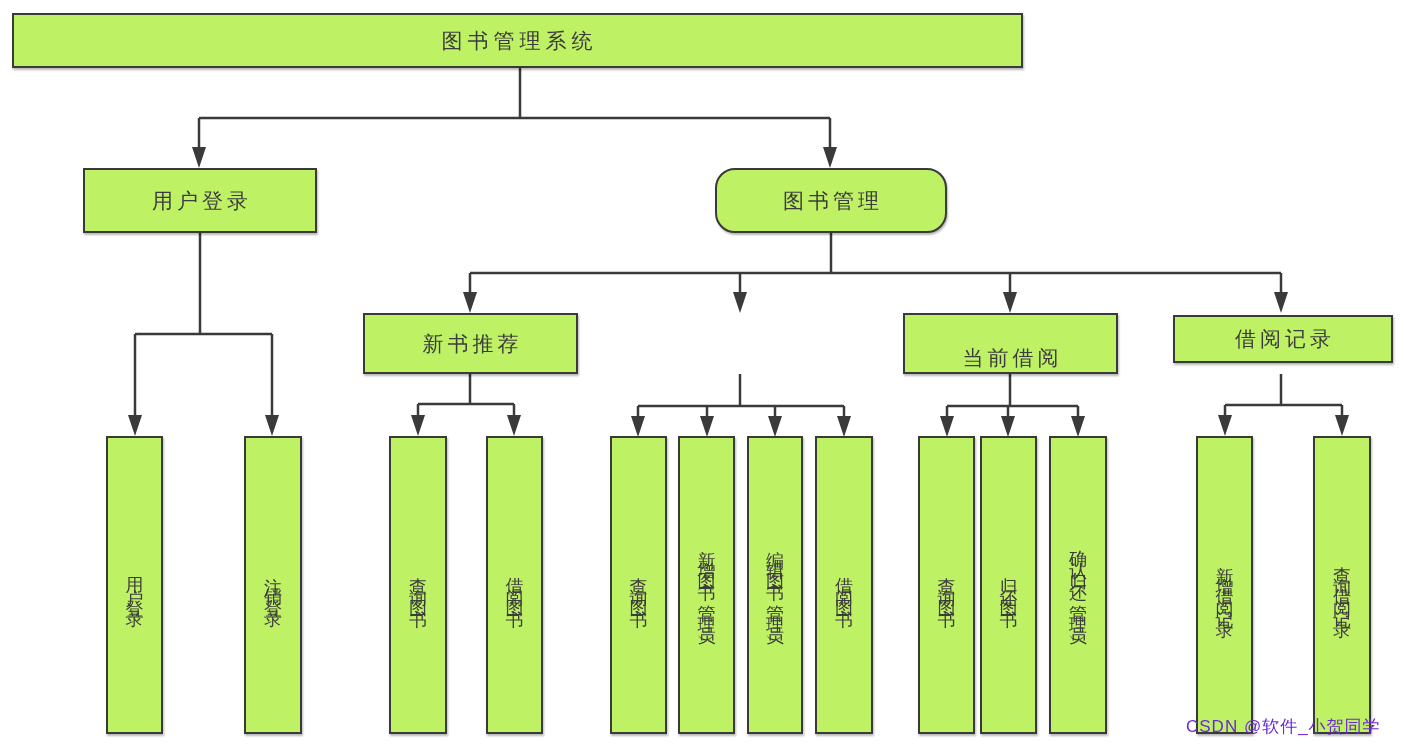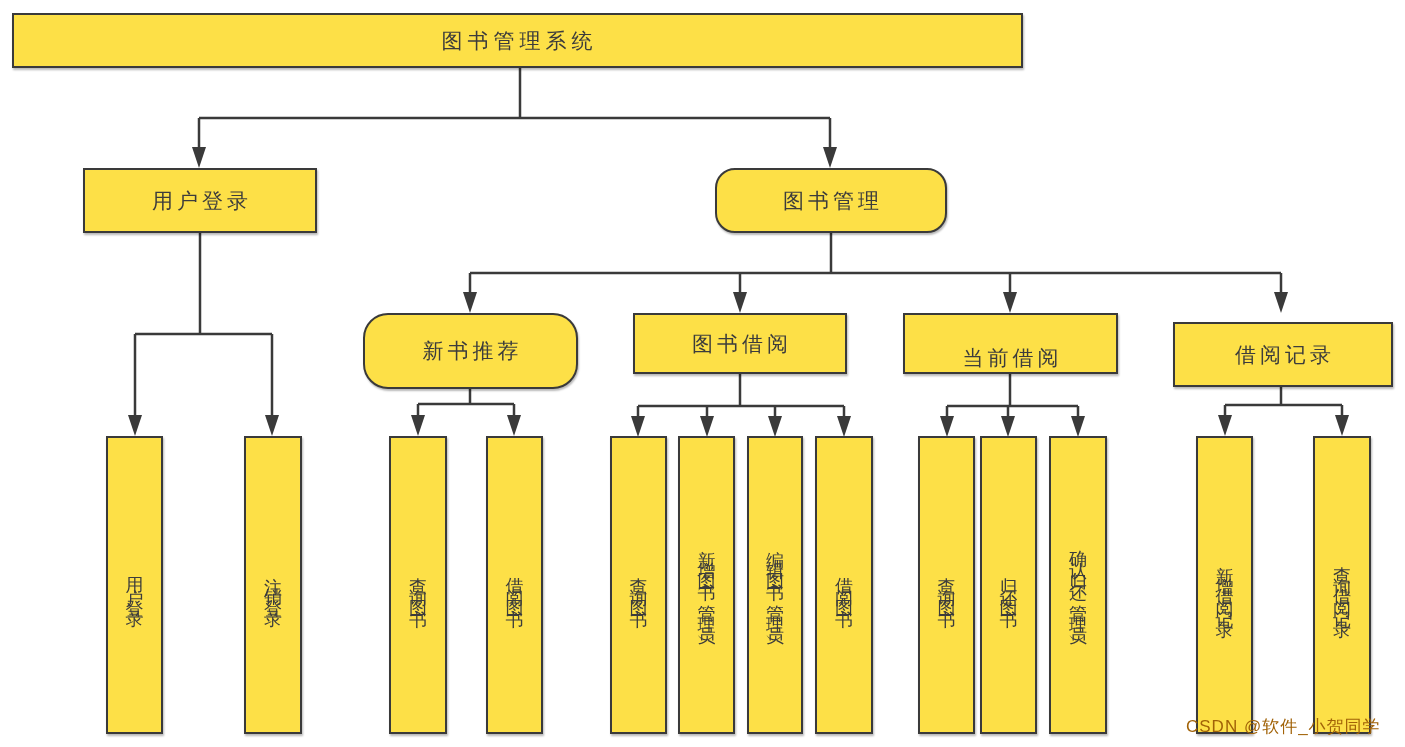--- a/index.html
+++ b/index.html
@@ -9,21 +9,21 @@
     background:#ffffff;
     font-family:"Liberation Sans", sans-serif;
     color:#3c3c3c;
     overflow:hidden;
   }
   .connector-svg {
     position:absolute; left:0; top:0; z-index:1;
   }
   .box {
     position:absolute;
-    background:#fde047;
+    background:#bef264;
     border:2px solid #3a3a3a;
     box-sizing:border-box;
     display:flex; align-items:center; justify-content:center;
     box-shadow:1px 2px 2px rgba(0,0,0,0.28);
     z-index:2;
   }
   .h-label {
     font-size:21px;
     letter-spacing:4px;
     text-indent:4px;
@@ -35,21 +35,21 @@
     text-orientation:mixed;
     font-size:18px;
     letter-spacing:11px;
     line-height:1;
   }
   .watermark {
     position:absolute;
     left:1186px; top:715px;
     font-size:17px;
     letter-spacing:1px;
-    color:#a16207;
+    color:#6d28d9;
     z-index:5;
     white-space:nowrap;
   }
 </style>
 </head>
 <body>
 
 <div class="canvas">
 
   <svg class="connector-svg" width="1405" height="747" viewBox="0 0 1405 747">
@@ -129,30 +129,27 @@
     <span class="h-label">图书管理系统</span>
   </div>
 
   <div class="box" style="left:83px; top:168px; width:234px; height:65px;">
     <span class="h-label">用户登录</span>
   </div>
   <div class="box" style="left:715px; top:168px; width:232px; height:65px;border-radius:20px;">
     <span class="h-label">图书管理</span>
   </div>
 
-  <div class="box" style="left:363px; top:313px; width:215px; height:76px;border-radius:25px;">
+  <div class="box" style="left:363px; top:313px; width:215px; height:61px;">
     <span class="h-label">新书推荐</span>
-  </div>
-  <div class="box" style="left:633px; top:313px; width:214px; height:61px;">
-    <span class="h-label">图书借阅</span>
   </div>
   <div class="box" style="left:903px; top:313px; width:215px; height:61px;align-items:flex-end;">
     <span class="h-label">当前借阅</span>
   </div>
-  <div class="box" style="left:1173px; top:322px; width:220px; height:65px;">
+  <div class="box" style="left:1173px; top:315px; width:220px; height:48px;">
     <span class="h-label">借阅记录</span>
   </div>
 
   <div class="box leaf" style="left:106px; top:436px; width:57px; height:298px;">
     <span class="v-label">用户登录</span>
   </div>
   <div class="box leaf" style="left:244px; top:436px; width:58px; height:298px;">
     <span class="v-label">注销登录</span>
   </div>
   <div class="box leaf" style="left:389px; top:436px; width:58px; height:298px;">

